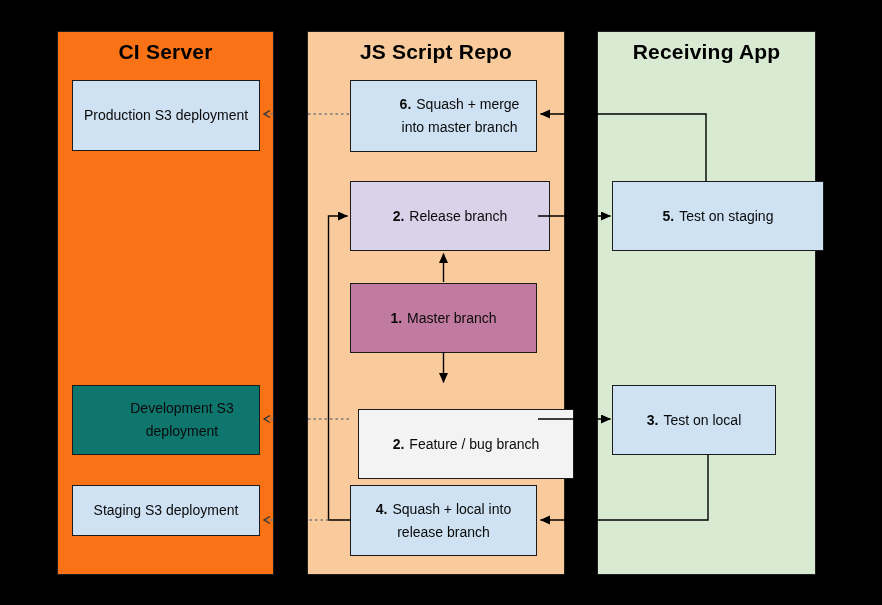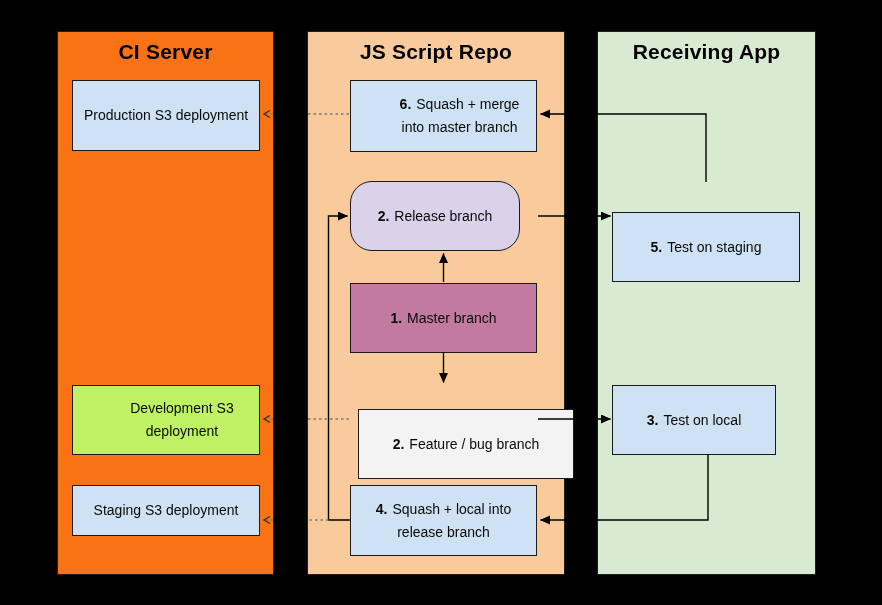--- a/index.html
+++ b/index.html
@@ -29,30 +29,30 @@
     box-sizing:border-box;
     display:flex;align-items:center;justify-content:center;
     text-align:center;
     font-size:14px;line-height:23px;color:#0a0a0a;
     padding:0 8px;
   }
   .node .num{font-weight:bold;}
   .node .num:not(:empty){margin-right:5px;}
   
   .b-squash-master {left:350px;top:80px;width:187px;height:72px;}
-  .b-release       {left:350px;top:181px;width:170px;height:70px;border-radius:22px;}
+  .b-release       {left:350px;top:181px;width:200px;height:70px;}
   .b-master        {left:350px;top:283px;width:187px;height:70px;}
   .b-feature       {left:358px;top:385px;width:216px;height:70px;margin-top:24px;}
   .b-squash-release{left:350px;top:485px;width:187px;height:71px;}
   
   .b-production {left:72px;top:80px;width:188px;height:71px;}
   .b-development{left:72px;top:385px;width:188px;height:70px;}
   .b-staging    {left:72px;top:485px;width:188px;height:51px;}
   
-  .b-test-staging{left:612px;top:181px;width:188px;height:70px;margin-top:31px;}
+  .b-test-staging{left:612px;top:181px;width:212px;height:70px;}
   .b-test-local  {left:612px;top:385px;width:164px;height:70px;}
   svg.wires{
     position:absolute;left:0;top:0;width:882px;height:605px;
     pointer-events:none;
   }
 </style>
 </head>
 <body>
 
 <div class="stage">
@@ -63,21 +63,21 @@
   <div class="lane lane-repo" style="background-color: rgb(249, 203, 156);">
     <div class="lane-title">JS Script Repo</div>
   </div>
   <div class="lane lane-app" style="background-color: rgb(217, 234, 211);">
     <div class="lane-title">Receiving App</div>
   </div>
 
   <div class="node b-production" style="background-color: rgb(207, 226, 243);">
     <span><span class="num"></span><span class="lbl">Production S3 deployment</span></span>
   </div>
-  <div class="node b-development" style="background-color: #bef264; padding-left: 40px;">
+  <div class="node b-development" style="background-color: #0f766e; padding-left: 40px;">
     <span><span class="num"></span><span class="lbl">Development S3 deployment</span></span>
   </div>
   <div class="node b-staging" style="background-color: rgb(207, 226, 243);">
     <span><span class="num"></span><span class="lbl">Staging S3 deployment</span></span>
   </div>
 
   <div class="node b-squash-master" style="background-color: rgb(207, 226, 243); padding-left: 40px;">
     <span><span class="num">6.</span><span class="lbl">Squash + merge into master branch</span></span>
   </div>
   <div class="node b-release" style="background-color: rgb(217, 210, 233);">

